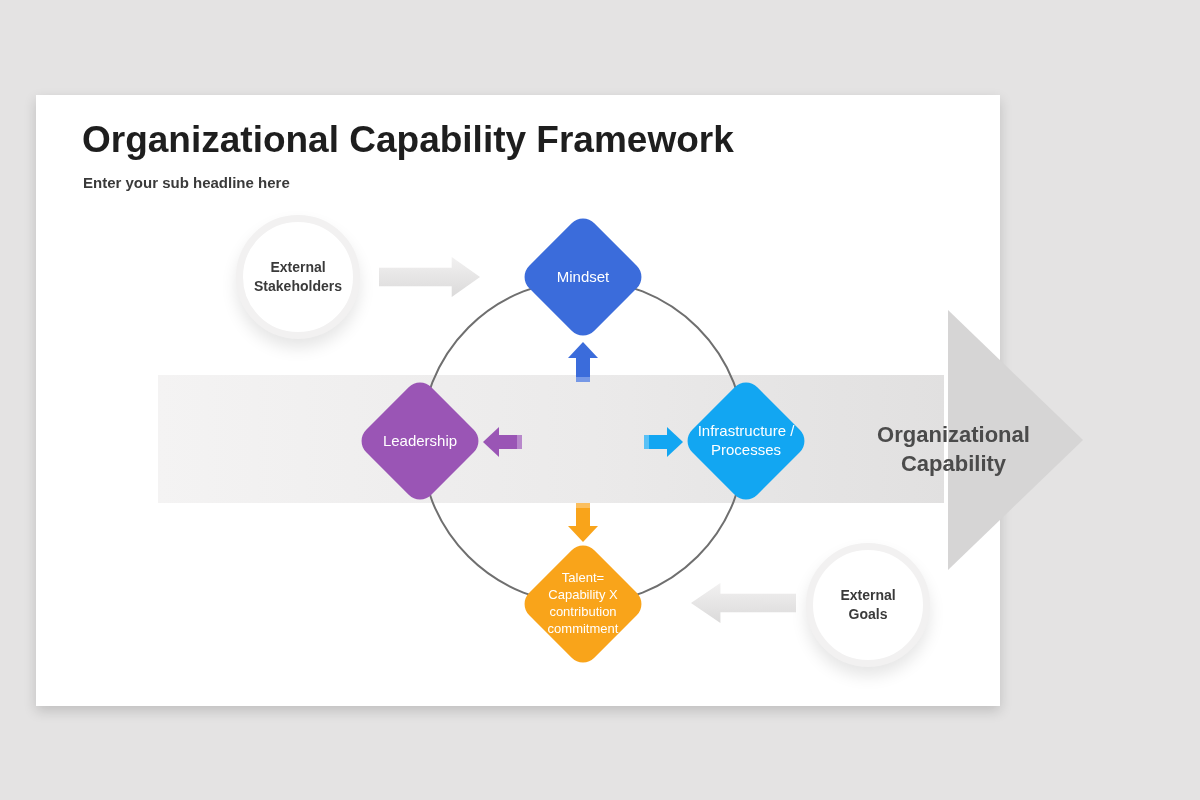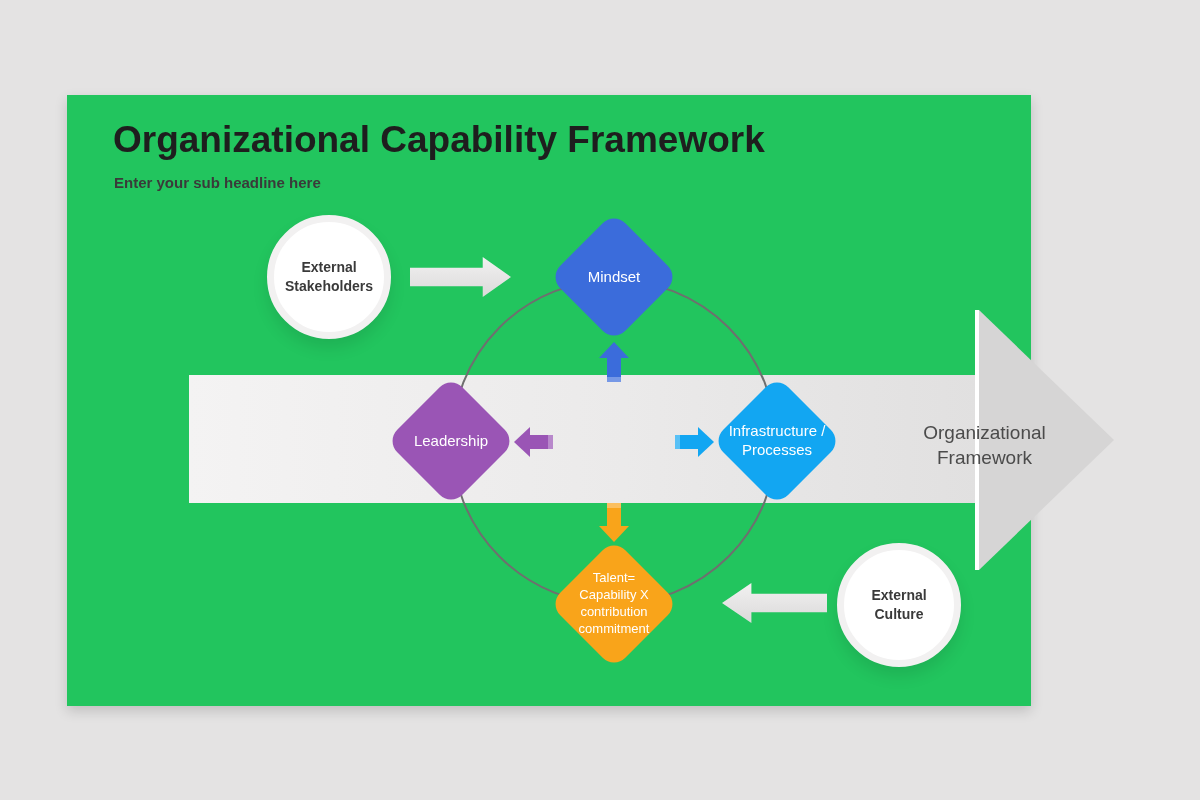--- a/index.html
+++ b/index.html
@@ -5,43 +5,43 @@
   html,body { margin:0; padding:0; }
   body {
     width:1200px; height:800px; overflow:hidden;
     background:#e4e3e3;
     font-family:"Liberation Sans","DejaVu Sans",sans-serif;
   }
   .page { position:relative; width:1200px; height:800px; }
   .abs { position:absolute; }
 
   .slide {
-    left:67px; top:95px; width:964px; height:611px;
-    background:#22c55e;
+    left:36px; top:95px; width:964px; height:611px;
+    background:#ffffff;
     box-shadow:0 5px 12px rgba(0,0,0,0.16);
   }
 
   .title { left:46px; top:24px; font-size:37px; font-weight:600; color:#1e1e1e; }
   .subtitle { left:47px; top:79px; font-size:15px; color:#3a3a3a;font-weight:bold; }
 
   
   .main-shaft {
     left:122px; top:280px; width:790px; height:128px; z-index:1;
     background:linear-gradient(to right,#f4f3f3 0%,#ebeaea 55%,#e1e0e0 100%);
   }
   .main-seam { left:908px; top:215px; width:4px; height:260px; background:#ffffff; z-index:1; }
   .main-head {
     left:912px; top:215px; width:135px; height:260px; z-index:1;
     background:#d6d5d5;
     clip-path:polygon(0 0,100% 50%,0 100%);
     filter:drop-shadow(2px 3px 3px rgba(0,0,0,0.15));
   }
   .main-label {
     left:830px; top:325px; width:175px; z-index:2;
-    text-align:center; font-size:19px; font-weight:400; color:#4b4b4b; line-height:1.32;
+    text-align:center; font-size:22px; font-weight:700; color:#4b4b4b; line-height:1.32;
   }
   .main-label span, .stack span { display:block; }
 
   
   .ring {
     left:384px; top:184px; width:326px; height:326px; z-index:2;
     border:2.5px solid #6f6f6f; border-radius:50%; box-sizing:border-box;
   }
 
   
@@ -123,21 +123,21 @@
   <div class="abs slide">
 
     <div class="abs title">Organizational Capability Framework</div>
     <div class="abs subtitle">Enter your sub headline here</div>
 
     <div class="abs main-shaft"></div>
     <div class="abs main-seam"></div>
     <div class="abs main-head"></div>
     <div class="abs main-label stack">
       <span>Organizational</span>
-      <span>Framework</span>
+      <span>Capability</span>
     </div>
 
     <div class="abs ring"></div>
 
     <div class="abs c-shaft up-shaft tail-bottom" style="background: rgb(59, 108, 219);"></div>
     <div class="abs c-head up-head" style="background: rgb(59, 108, 219);"></div>
     <div class="abs c-shaft down-shaft tail-top" style="background: rgb(249, 164, 26);"></div>
     <div class="abs c-head down-head" style="background: rgb(249, 164, 26);"></div>
     <div class="abs c-shaft left-shaft tail-right" style="background: rgb(154, 85, 181);"></div>
     <div class="abs c-head left-head" style="background: rgb(154, 85, 181);"></div>
@@ -168,18 +168,18 @@
 
 
     <div class="abs gray-node ext ext-stakeholders stack">
       <span>External</span>
       <span>Stakeholders</span>
     </div>
     <div class="abs block-arrow block-right"></div>
 
     <div class="abs gray-node ext ext-talent stack">
       <span>External</span>
-      <span>Culture</span>
+      <span>Goals</span>
     </div>
     <div class="abs block-arrow block-left"></div>
 
   </div>
 </div>
 
 </body></html>

